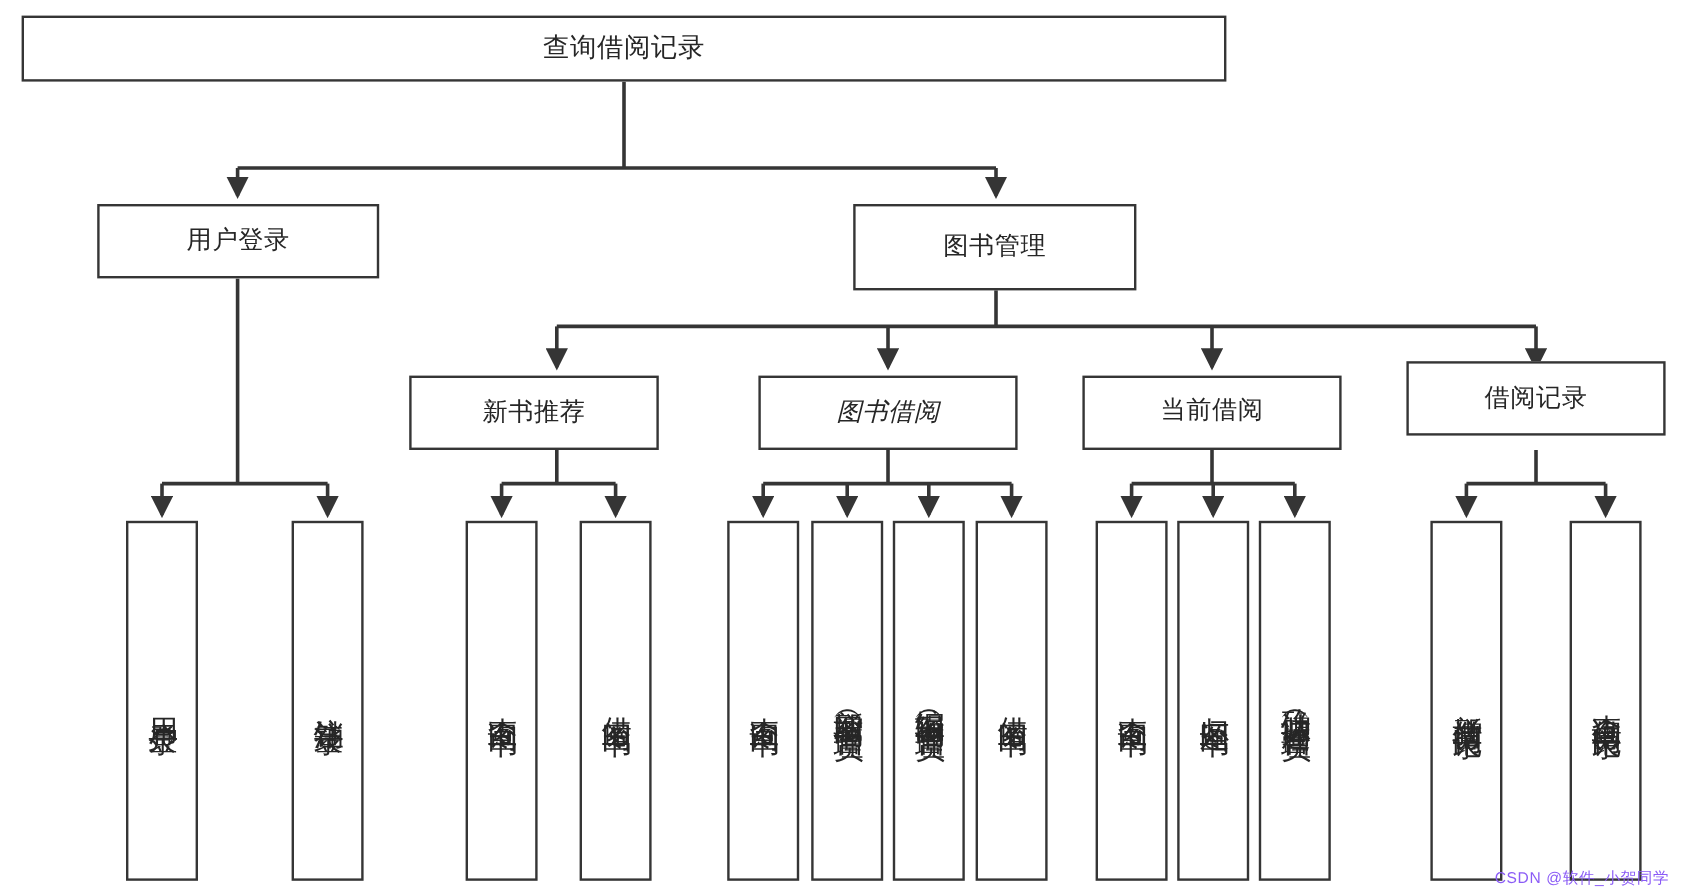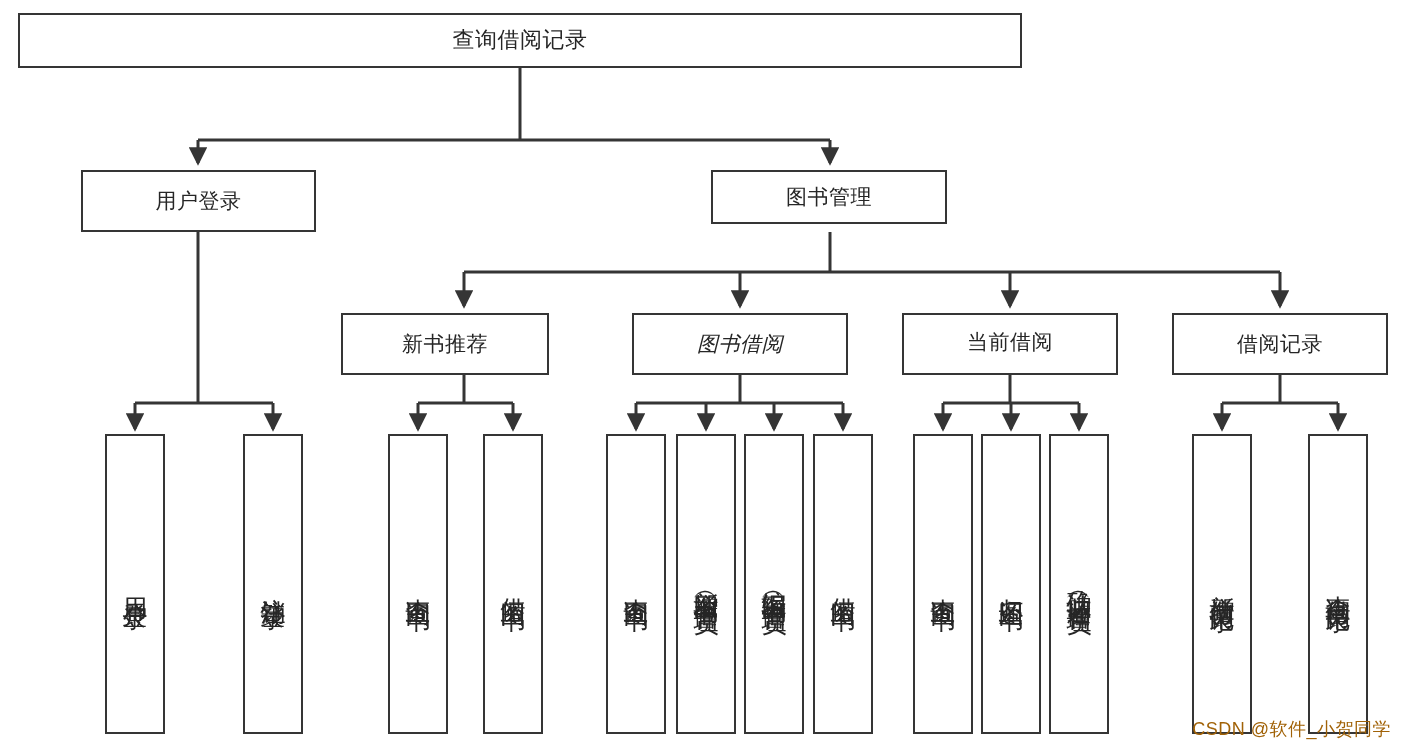--- a/index.html
+++ b/index.html
@@ -59,22 +59,22 @@
     text-orientation: upright;
     font-size: 25px;
     line-height: 1.0;
     letter-spacing: 3px;
     white-space: nowrap;
   }
   .watermark {
     position: absolute;
     right: 14px;
     bottom: 6px;
-    font-size: 18px;
-    color: #a16207;
+    font-size: 13px;
+    color: #8b5cf6;
     white-space: nowrap;
     letter-spacing: 0.5px;
   }
 </style>
 </head>
 <body>
 
 <div id="canvas">
 
   <svg id="edges" viewBox="0 0 1405 747" xmlns="http://www.w3.org/2000/svg">
@@ -127,34 +127,34 @@
     </g>
   </svg>
 
   <div class="node h root" style="left:18px; top:13px; width:1004px; height:55px;">
     <span class="lbl">查询借阅记录</span>
   </div>
 
   <div class="node h" style="left:81px; top:170px; width:235px; height:62px;">
     <span class="lbl">用户登录</span>
   </div>
-  <div class="node h" style="left:711px; top:170px; width:236px; height:54px;justify-content:center;">
+  <div class="node h" style="left:711px; top:170px; width:236px; height:72px;justify-content:center;">
     <span class="lbl">图书管理</span>
   </div>
 
   <div class="node h" style="left:341px; top:313px; width:208px; height:62px;">
     <span class="lbl">新书推荐</span>
   </div>
   <div class="node h" style="left:632px; top:313px; width:216px; height:62px;font-style:italic;">
     <span class="lbl">图书借阅</span>
   </div>
   <div class="node h" style="left:902px; top:313px; width:216px; height:62px;font-family:Liberation Mono, monospace;">
     <span class="lbl">当前借阅</span>
   </div>
-  <div class="node h" style="left:1172px; top:313px; width:216px; height:62px;">
+  <div class="node h" style="left:1172px; top:301px; width:216px; height:62px;">
     <span class="lbl">借阅记录</span>
   </div>
 
   <div class="node v" style="left:105px; top:434px; width:60px; height:300px;">
     <span class="lbl">用户登录</span>
   </div>
   <div class="node v" style="left:243px; top:434px; width:60px; height:300px;">
     <span class="lbl">注销登录</span>
   </div>
 

